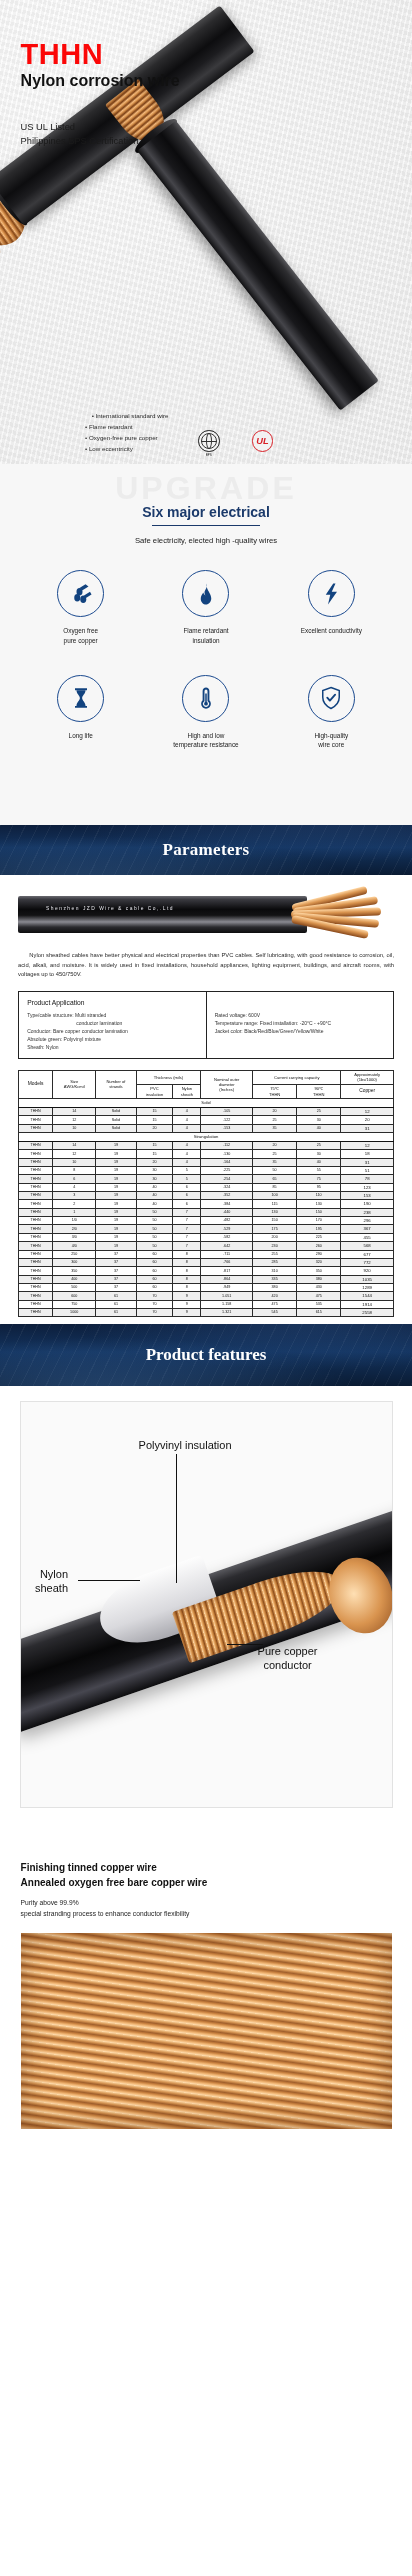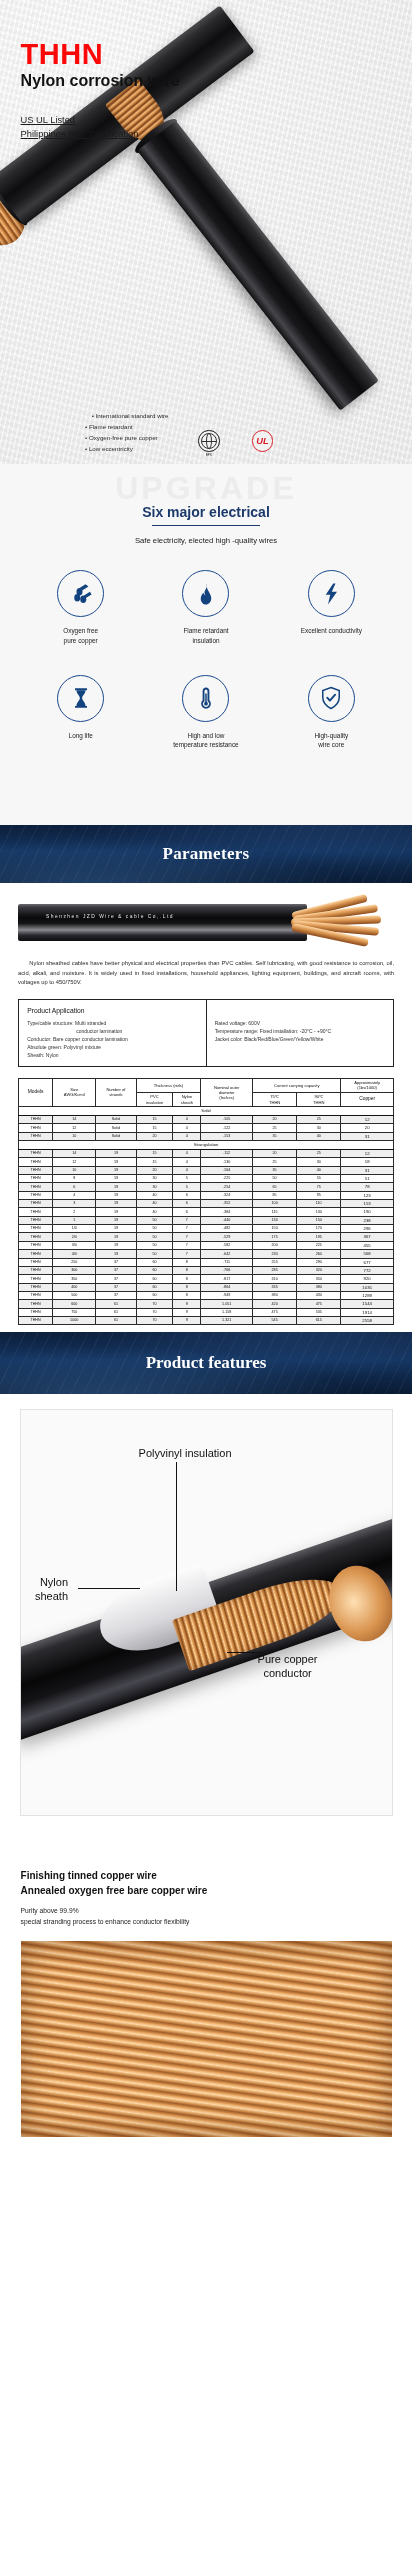--- a/index.html
+++ b/index.html
@@ -29,22 +29,22 @@
   .hero-title {
     position: absolute; left: 20.6px; top: 40px;
     font-size: 29px; font-weight: 700; letter-spacing: 0.5px;
     color: #fb0707; line-height: 1;
   }
   .hero-sub {
     position: absolute; left: 20.6px; top: 72px;
     font-size: 16px; font-weight: 700; color: #111; line-height: 1.15;
   }
   .hero-cert {
-    position: absolute; left: 20.6px; top: 114px;
-    font-size: 9.3px; color: #1a1a1a; line-height: 1.5; text-decoration: underline;
+    position: absolute; left: 20.6px; top: 121px;
+    font-size: 9.3px; color: #1a1a1a; line-height: 1.5;
   }
   .hero-bullets {
     position: absolute; left: 85px; top: 410px;
     font-size: 6.2px; color: #2b2b2b; line-height: 1.78;
     list-style: none;
   }
   .hero-bullets li::before { content: "• "; }
   .hero-bullets li:first-child { padding-left: 6.7px; }
 
   
@@ -183,21 +183,21 @@
   }
   .perf-circle svg { width: 24px; height: 24px; fill: #12437f; }
   .perf-label {
     margin-top: 9.3px; text-align: center;
     font-size: 6.4px; color: #1a1a1a; line-height: 1.45;
     white-space: pre-line;
   }
 
   
   .param-banner {
-    position: relative; width: 412px; height: 58px;
+    position: relative; width: 412px; height: 50px;
     background:
       linear-gradient(180deg,#0d1f3c 0%, #13335e 45%, #0a1b33 100%);
     overflow: hidden;
   }
   .param-banner::before {
     content: ""; position: absolute; inset: 0;
     background:
       radial-gradient(ellipse at 22% 120%, rgba(90,150,220,.35), transparent 58%),
       radial-gradient(ellipse at 78% -20%, rgba(60,110,180,.30), transparent 55%),
       repeating-linear-gradient(116deg, rgba(255,255,255,.05) 0 1px, transparent 1px 11.3px);

